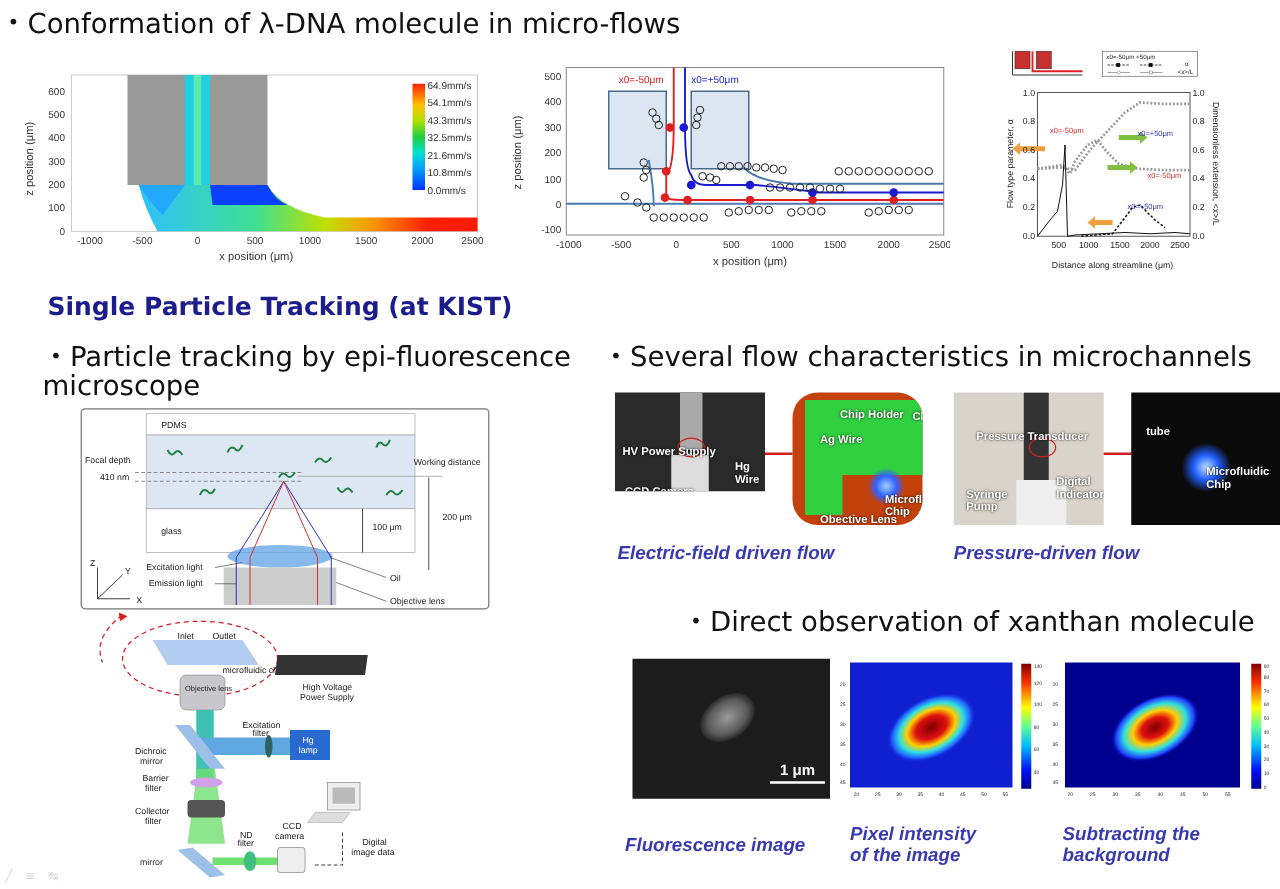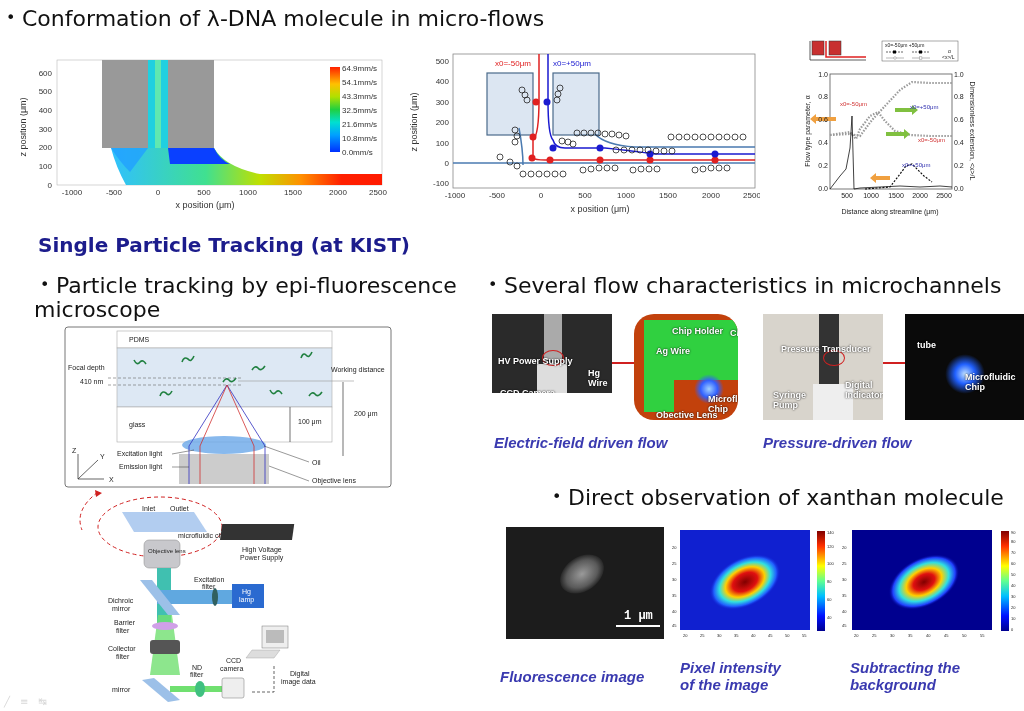--- a/index.html
+++ b/index.html
@@ -408,21 +408,21 @@
 </div>
 <div class="abs caption" style="left:763px; top:434px; width:256px;">Pressure-driven flow</div>
 
 <div class="abs bullet" style="left:516px; top:484px;margin-left:36px;">
   <span class="dot">•</span><span>Direct observation of xanthan molecule</span>
 </div>
 
 <div class="abs" style="left:506px; top:527px; width:158px; height:112px; background:#1c1c1c;">
   <div style="position:absolute; left:52px; top:30px; width:48px; height:34px; border-radius:50%; background:radial-gradient(ellipse,#9a9a9a 0%,#5a5a5a 50%,transparent 75%); transform:rotate(-35deg);"></div>
   <div style="position:absolute; left:110px; top:98px; width:44px; height:2px; background:#fff;"></div>
-  <span style="position:absolute; left:118px; top:82px; color:#fff; font-family:Liberation Mono, monospace; font-weight:bold; font-size:12px;">1 μm</span>
+  <span style="position:absolute; left:118px; top:82px; color:#fff; font-family:Liberation Sans, sans-serif; font-weight:bold; font-size:12px;">1 μm</span>
 </div>
 
 <svg class="abs" style="left:670px; top:527px;" width="165" height="115">
   <defs>
     <radialGradient id="blob1" cx="0.5" cy="0.5" r="0.5">
       <stop offset="0" stop-color="#800000"></stop>
       <stop offset="0.35" stop-color="#e01010"></stop>
       <stop offset="0.55" stop-color="#ffd000"></stop>
       <stop offset="0.72" stop-color="#30e0e0"></stop>
       <stop offset="0.88" stop-color="#2060ff"></stop>

